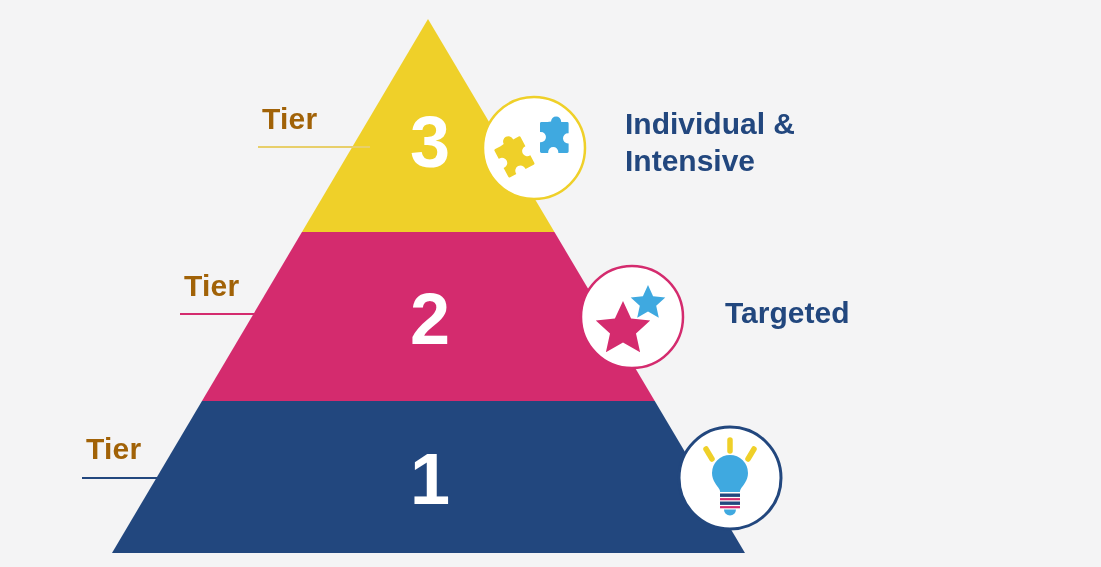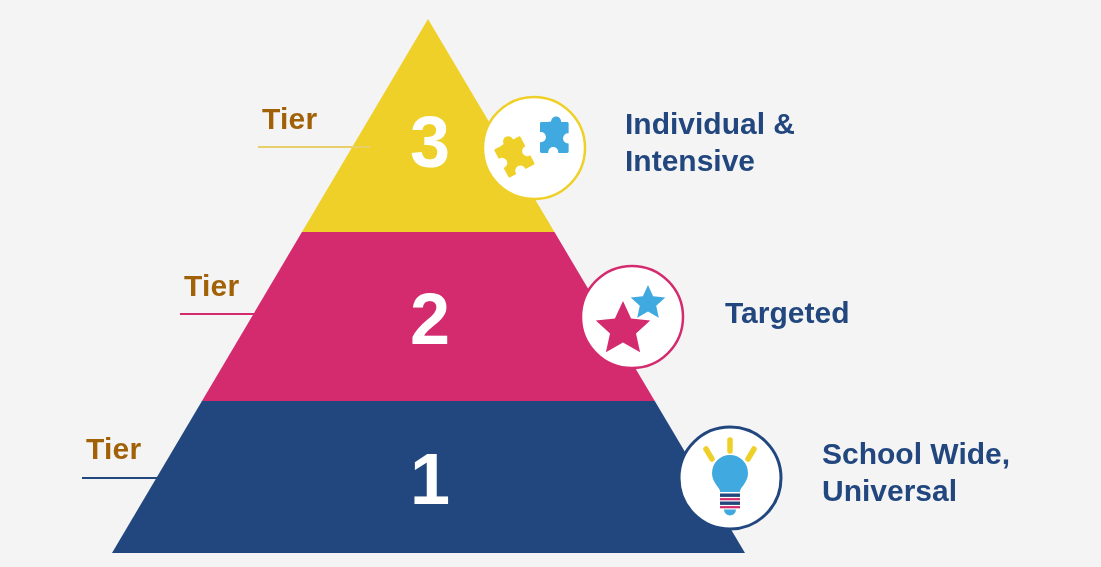--- a/index.html
+++ b/index.html
@@ -159,16 +159,14 @@
       <rect x="44" y="74.1" width="20" height="2.2" fill="#d42b6e"></rect>
       <rect x="44" y="77.5" width="20" height="3.4" fill="#22477e"></rect>
       <rect x="44" y="82.1" width="20" height="2.2" fill="#d42b6e"></rect>
       <path d="M48 85.5 h12 a6 6 0 0 1 -12 0 z" fill="#3fa9e0"></path>
     </g>
   </svg>
 
   <div class="tier-desc tier-desc-3">Individual &amp;
 Intensive</div>
   <div class="tier-desc tier-desc-2">Targeted</div>
-  <div class="tier-desc tier-desc-1">School Wide,
-Universal</div>
 
 </div>
 
 </body></html>

